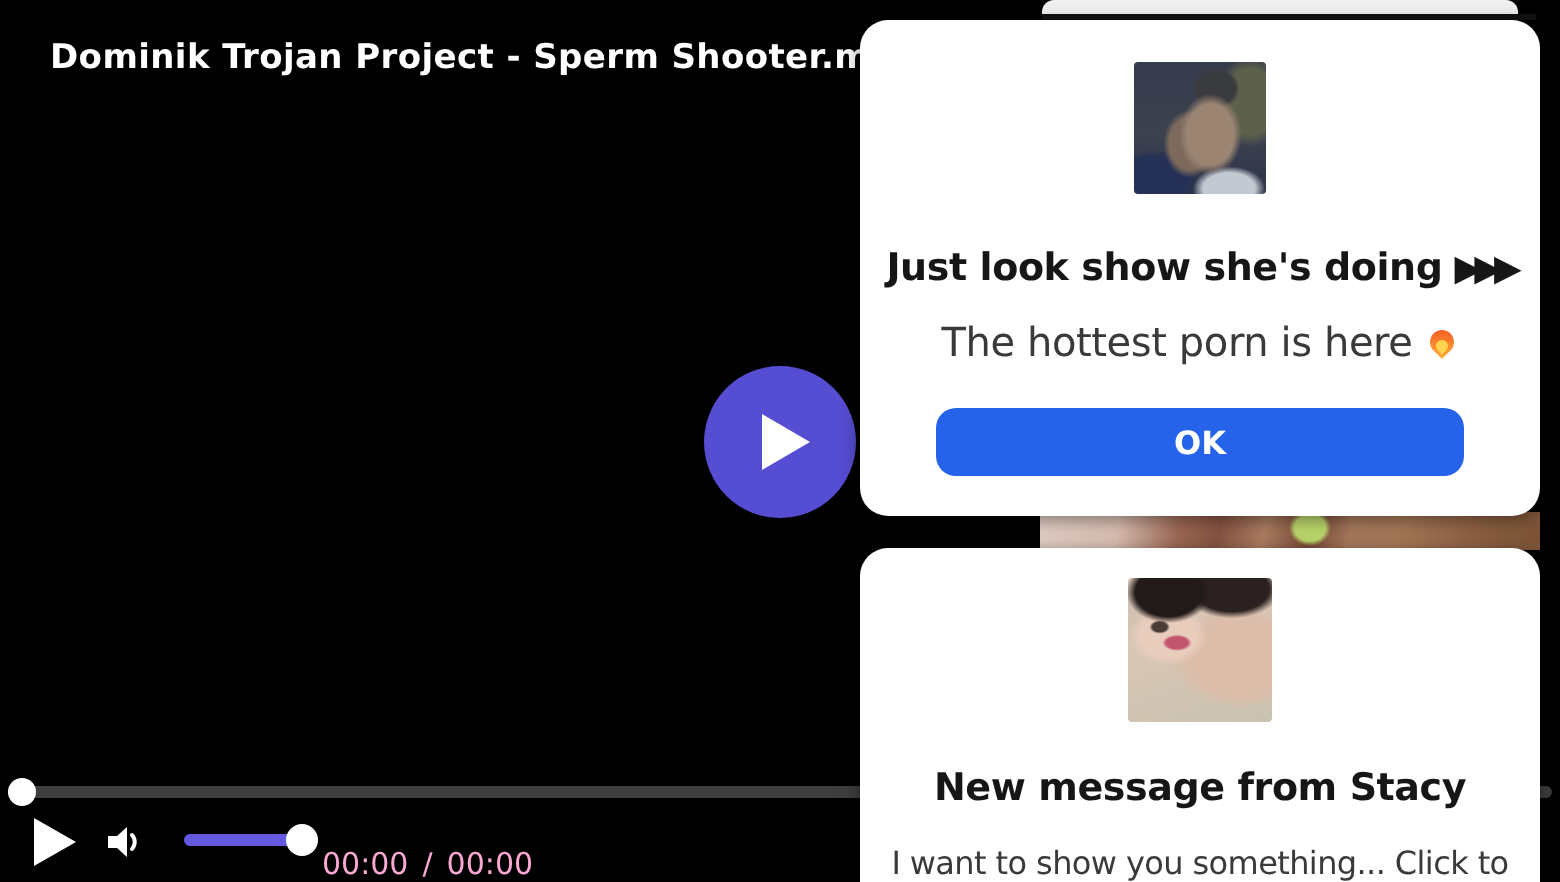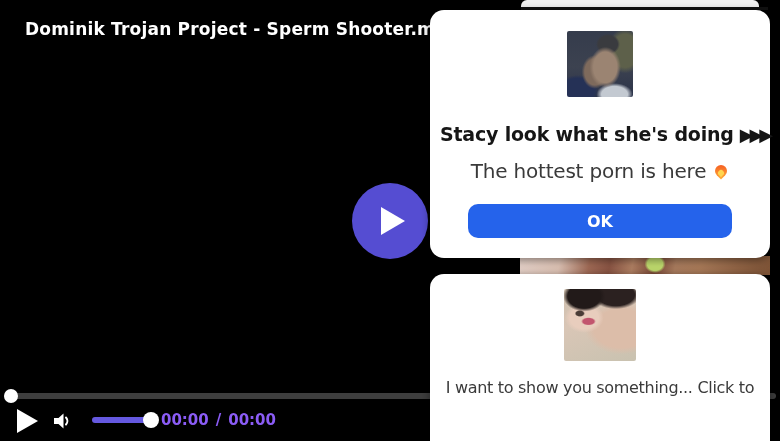--- a/index.html
+++ b/index.html
@@ -35,22 +35,22 @@
   .ctrl-volume{position:absolute;left:50px;top:8px;background:none;border:none;padding:0;cursor:pointer;}
   .vol-slider{
     position:absolute;left:92px;top:15px;width:59px;height:6px;
     background:var(--volume-accent,#6559E0);border-radius:3px;cursor:pointer;
   }
   .vol-thumb{
     position:absolute;right:-8px;top:-5px;width:16px;height:16px;
     background:#fff;border-radius:50%;cursor:pointer;
   }
   .time{
-    position:absolute;left:161px;top:9px;color:#8b5cf6;font-size:15px;
-    display:inline-flex;gap:7px;white-space:nowrap;font-weight:bold;
+    position:absolute;left:161px;top:21px;color:#f9a8d4;font-size:15px;
+    display:inline-flex;gap:7px;white-space:nowrap;
   }
   
   .behind-gray{
     position:absolute;left:521px;top:0;width:238px;height:8px;z-index:2;
     background:#F1F1F1;border-radius:6px 6px 0 0;
   }
   .behind-dark{
     position:absolute;left:521px;top:7px;width:247px;height:3px;z-index:2;
     background:#111;
   }
@@ -159,21 +159,22 @@
     </div>
   </div>
 </div>
 
 <div class="behind-gray"></div>
 <div class="behind-dark"></div>
 <div class="photo-strip"></div>
 
 <div class="card card-offer">
   <div class="thumb thumb-offer"></div>
-  <div class="card-title"><span>Stacy look what she's doing</span><span class="arrows">▶▶▶</span></div>
+  <div class="card-title"><span>Just look show she's doing</span><span class="arrows">▶▶▶</span></div>
   <div class="card-sub"><span>The hottest porn is here</span><span class="flame"></span></div>
   <button class="ok-btn">OK</button>
 </div>
 
 <div class="card card-message">
   <div class="thumb thumb-message"></div>
+  <div class="card-title">New message from Stacy</div>
   <div class="card-body-text">I want to show you something... Click to</div>
 </div>
 
 </body></html>

